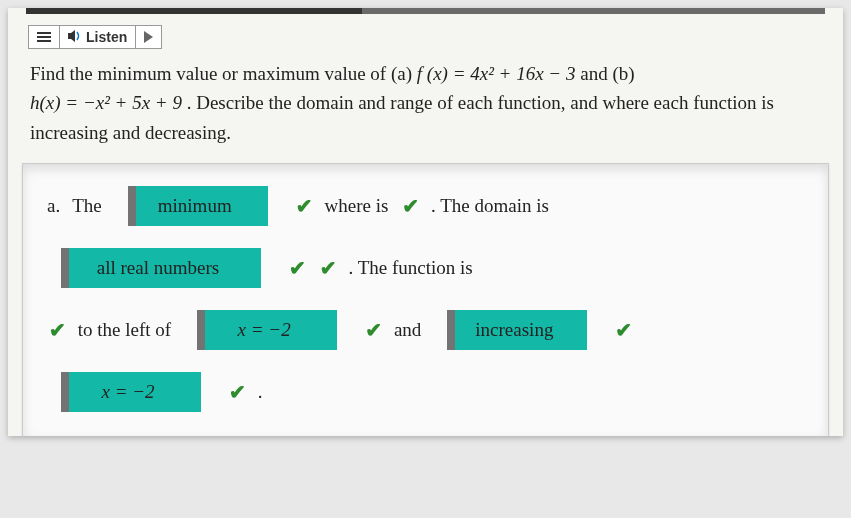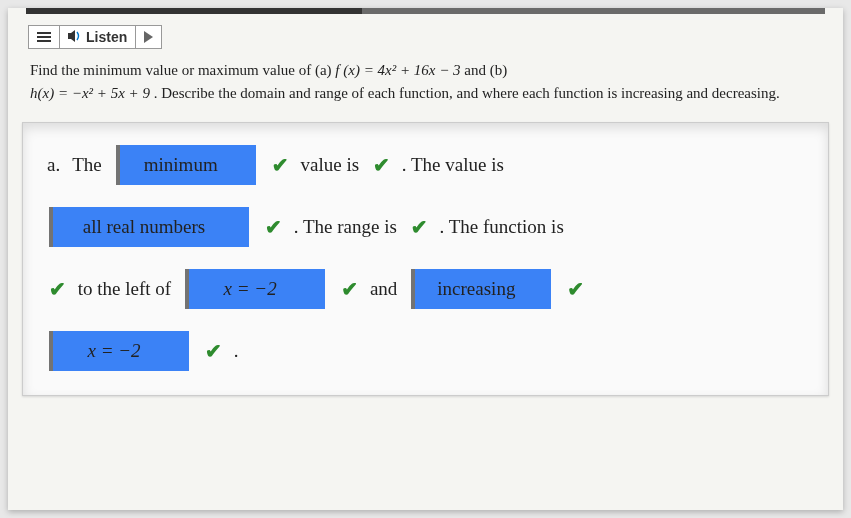--- a/index.html
+++ b/index.html
@@ -8,21 +8,21 @@
       height: 518px;
       background: #e8e8e8;
       font-family: Georgia, 'Times New Roman', serif;
       color: #222;
       overflow: hidden;
     }
     .page {
       background: #f5f5f2;
       margin: 8px;
       box-shadow: 0 2px 6px rgba(0,0,0,0.25);
-      height: 502px;
+      height: 428px;
       position: relative;
       overflow: hidden;
     }
     .topline {
       height: 6px;
       background: linear-gradient(to right, #333 0%, #333 42%, #6a6a6a 42%, #6a6a6a 100%);
       margin: 0 18px 6px 18px;
       position: relative;
       top: 0;
     }
@@ -51,21 +51,21 @@
     .hamburger span {
       width: 14px; height: 2px; background: #333;
     }
     .play-tri {
       width: 0; height: 0;
       border-left: 9px solid #666;
       border-top: 6px solid transparent;
       border-bottom: 6px solid transparent;
     }
     .question {
-      font-size: 15px;
+      font-size: 19px;
       line-height: 1.55;
       padding: 0 22px 16px 22px;
       color: #222;
     }
     .question .fn { font-style: italic; }
     .answer-box {
       margin: 0 14px;
       background: #fafafa;
       border: 1px solid #ccc;
       box-shadow: inset 0 5px 12px rgba(0,0,0,0.12), 0 1px 2px rgba(0,0,0,0.12);
@@ -78,29 +78,29 @@
       row-gap: 12px;
       margin-bottom: 22px;
       font-size: 19px;
     }
     .row:last-child { margin-bottom: 6px; }
     .txt { margin: 0 6px; }
     .blank {
       display: inline-flex;
       align-items: center;
       justify-content: center;
-      background: #3b82f6;
-      border-left: 4px solid #737373;
+      background: #14b8a6;
+      border-left: 8px solid #737373;
       min-width: 140px;
       height: 40px;
       padding: 0 30px 0 16px;
       position: relative;
       font-size: 19px;
       color: #222;
-      margin: 0 8px;
+      margin: 0 20px;
     }
     .check {
       color: #2e8b2e;
       font-size: 20px;
       font-weight: bold;
       margin: 0 6px 0 8px;
     }
     .math { font-style: italic; font-family: Georgia, serif; }
     .yblank { letter-spacing:0.5px; }
   </style>
@@ -142,31 +142,30 @@
 
   <div class="answer-box">
 
     <div class="row">
       <span class="txt">a.</span>
       <span class="txt">The</span>
       <span class="blank">
         <span>minimum</span>
       </span>
       <span class="check">✔</span>
-      <span class="txt">value is</span>
+      <span class="txt">where is</span>
       <span class="check">✔</span>
-      <span class="txt">. The value is</span>
+      <span class="txt">. The domain is</span>
     </div>
 
     <div class="row">
       <span class="blank" style="min-width:200px">
         <span>all real numbers</span>
       </span>
       <span class="check">✔</span>
-      <span class="txt">. The range is</span>
       <span class="check">✔</span>
       <span class="txt">. The function is</span>
     </div>
 
     <div class="row">
       <span class="check">✔</span>
       <span class="txt">to the left of</span>
       <span class="blank">
         <span class="math">x = −2</span>
       </span>

